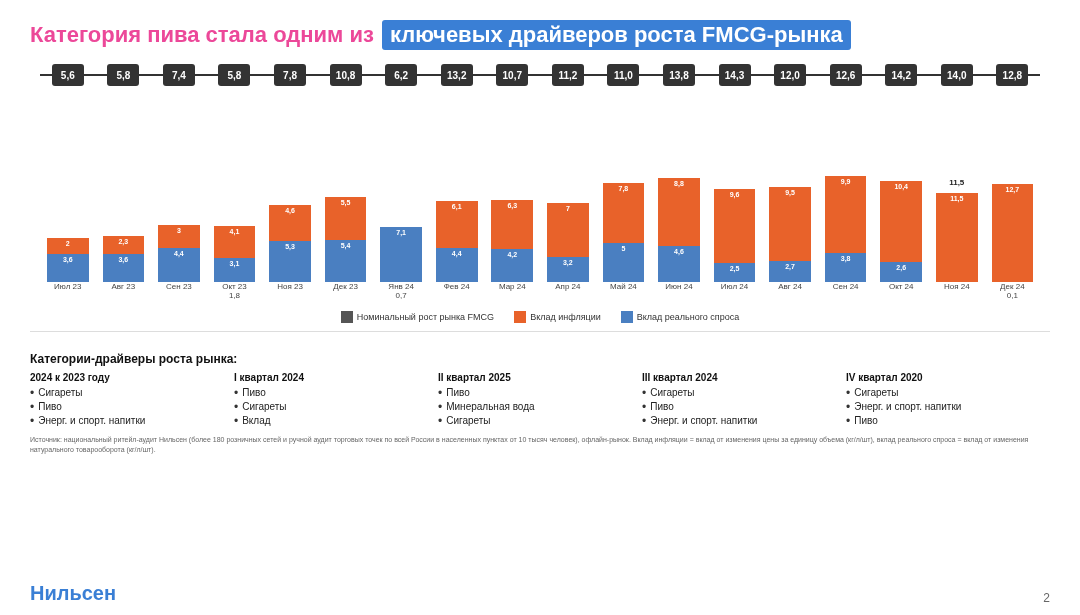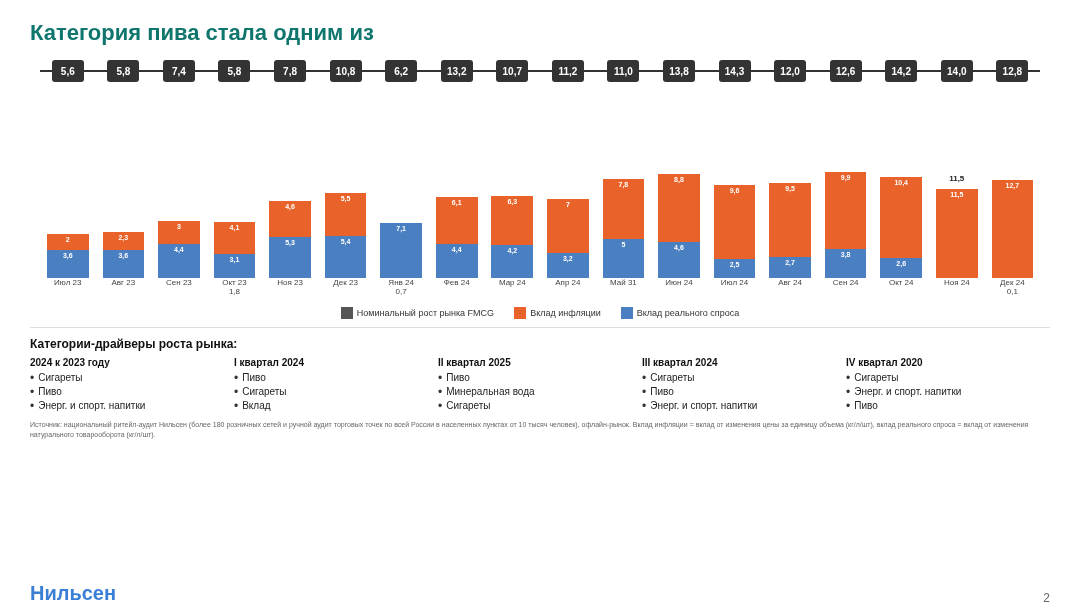--- a/index.html
+++ b/index.html
@@ -19,21 +19,21 @@
     }
     .title-row {
       display: flex;
       align-items: center;
       margin-bottom: 14px;
       gap: 8px;
     }
     .title-plain {
       font-size: 22px;
       font-weight: bold;
-      color: #0f766e;
+      color: #ec4899;
     }
     .title-highlight {
       background: #3a7fd5;
       color: #fff;
       font-size: 22px;
       font-weight: bold;
       padding: 2px 8px;
       border-radius: 3px;
     }
     
@@ -167,21 +167,21 @@
       align-items: center;
       gap: 4px;
     }
     .legend-box {
       width: 12px;
       height: 12px;
     }
     
     .bottom-section {
       border-top: 1px solid #ddd;
-      padding-top: 9px;
+      padding-top: 20px;
     }
     .drivers-title {
       font-size: 12px;
       font-weight: bold;
       color: #111;
       margin-bottom: 6px;
     }
     .drivers-grid {
       display: flex;
       gap: 0;
@@ -239,20 +239,21 @@
       color: #666;
     }
   </style>
 </head>
 <body>
 
 <div class="slide">
 
   <div class="title-row">
     <span class="title-plain">Категория пива стала одним из</span>
+    <span class="title-highlight">ключевых драйверов роста FMCG-рынка</span>
   </div>
 
   <div class="dot-timeline">
     <div class="dot-timeline-inner">
       <div class="dot-line"></div>
 
     <div class="dot-item">
           <div class="dot-circle">5,6</div>
         </div>
         <div class="dot-item">
@@ -544,21 +545,21 @@
     <div class="x-label">Июл 23</div>
         <div class="x-label">Авг 23</div>
         <div class="x-label">Сен 23</div>
         <div class="x-label">Окт 23</div>
         <div class="x-label">Ноя 23</div>
         <div class="x-label">Дек 23</div>
         <div class="x-label">Янв 24</div>
         <div class="x-label">Фев 24</div>
         <div class="x-label">Мар 24</div>
         <div class="x-label">Апр 24</div>
-        <div class="x-label">Май 31</div>
+        <div class="x-label">Май 24</div>
         <div class="x-label">Июн 24</div>
         <div class="x-label">Июл 24</div>
         <div class="x-label">Авг 24</div>
         <div class="x-label">Сен 24</div>
         <div class="x-label">Окт 24</div>
         <div class="x-label">Ноя 24</div>
         <div class="x-label">Дек 24</div>
       </div>
   </div>
 

